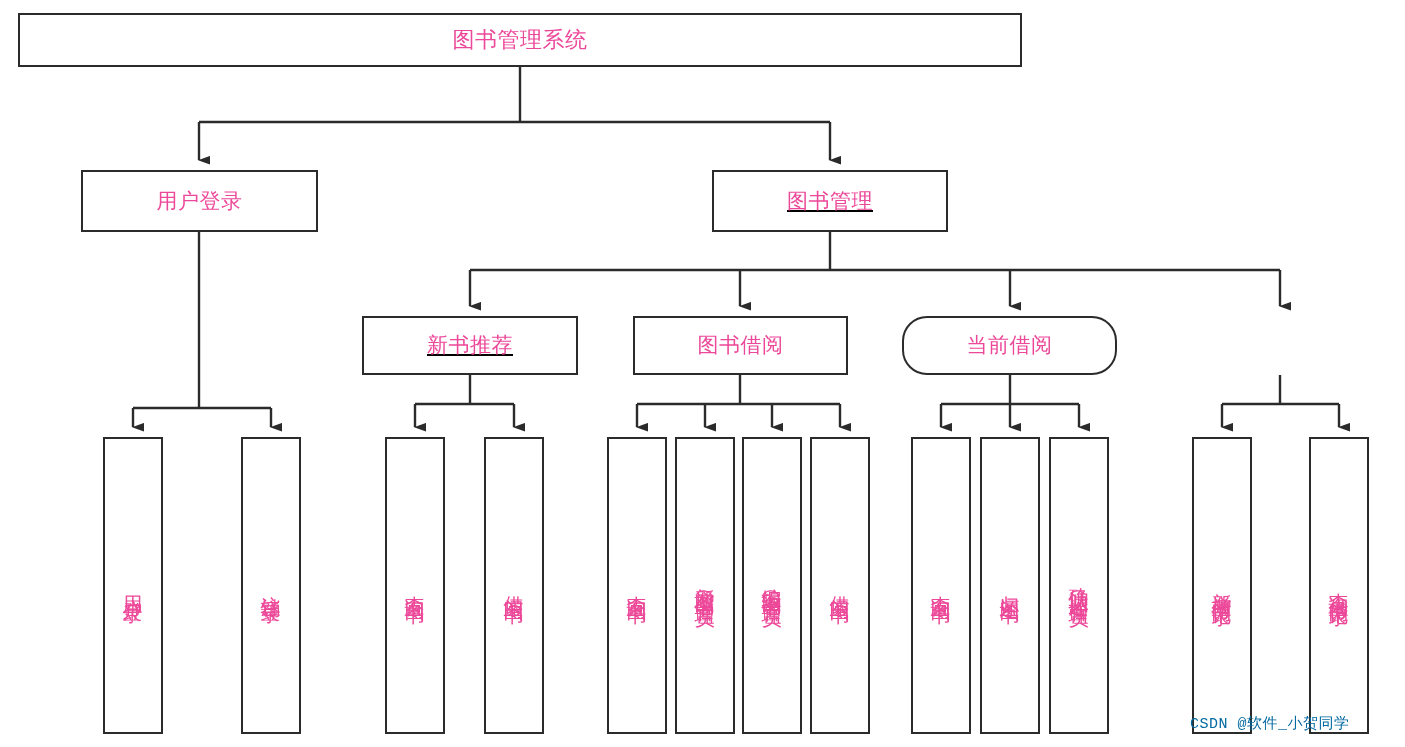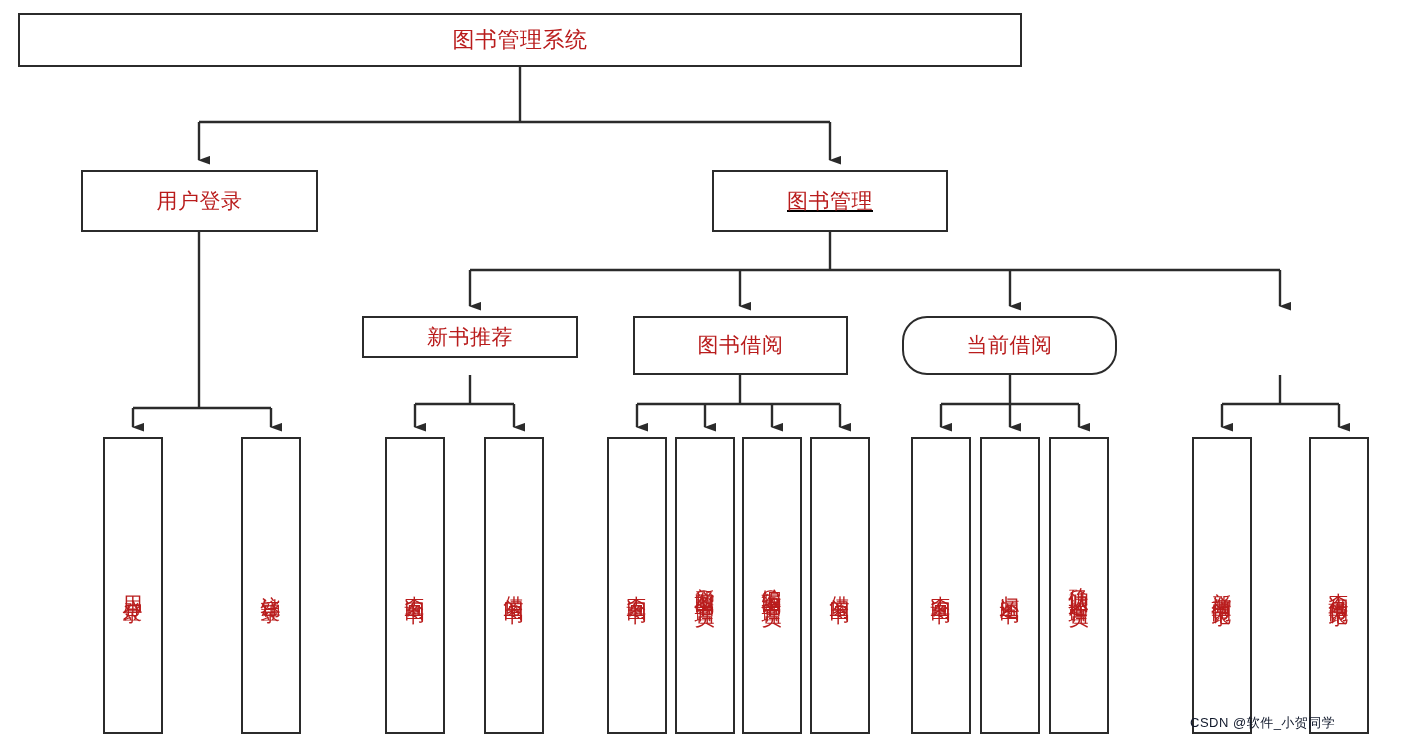--- a/index.html
+++ b/index.html
@@ -30,21 +30,21 @@
     position: absolute;
     box-sizing: border-box;
     background: #ffffff;
     border: 2px solid #2b2b2b;
     display: flex;
     align-items: center;
     justify-content: center;
     z-index: 3;
   }
   .node .label {
-    color: #b91c1c;
+    color: #ec4899;
     text-align: center;
     line-height: 1.18;
     white-space: pre;
   }
   
   .node.horiz .label {
     font-size: 21px;
     letter-spacing: 0.5px;
   }
   .node.root .label {
@@ -59,25 +59,26 @@
     font-size: 20px;
     writing-mode: vertical-rl;
     text-orientation: upright;
     letter-spacing: 3px;
     line-height: 1;
   }
   #watermark {
     position: absolute;
     left: 1190px;
     top: 714px;
-    font-size: 13px;
-    color: #0f172a;
+    font-size: 15px;
+    color: #0369a1;
     letter-spacing: 0.5px;
     z-index: 5;
     white-space: nowrap;
+    font-family: Liberation Mono, monospace;
   }
 </style>
 </head>
 <body>
 
 <div id="diagram-root">
 
   <svg class="edges" viewBox="0 0 1405 747">
     <defs>
       <marker id="arrow" markerWidth="10" markerHeight="12" refX="4.5" refY="11" orient="auto" markerUnits="userSpaceOnUse">
@@ -133,21 +134,21 @@
   </div>
 
   <div class="node horiz" style="left:81px; top:170px; width:237px; height:62px;">
     <span class="label">用户登录</span>
   </div>
 
   <div class="node horiz" style="left:712px; top:170px; width:236px; height:62px;text-decoration:underline;">
     <span class="label">图书管理</span>
   </div>
 
-  <div class="node horiz" style="left:362px; top:316px; width:216px; height:42px;">
+  <div class="node horiz" style="left:362px; top:316px; width:216px; height:59px;text-decoration:underline;">
     <span class="label">新书推荐</span>
   </div>
 
   <div class="node horiz" style="left:633px; top:316px; width:215px; height:59px;">
     <span class="label">图书借阅</span>
   </div>
 
   <div class="node horiz" style="left:902px; top:316px; width:215px; height:59px;border-radius:25px;">
     <span class="label">当前借阅</span>
   </div>

